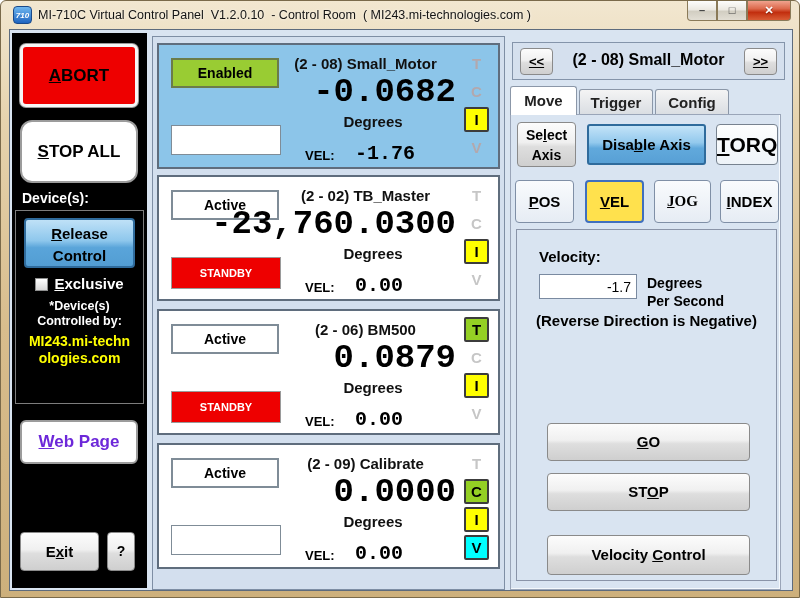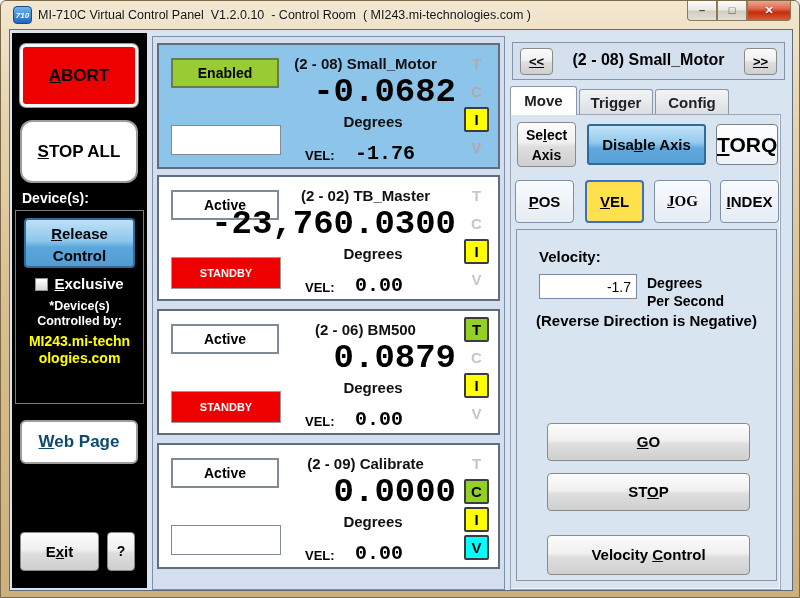--- a/index.html
+++ b/index.html
@@ -46,21 +46,21 @@
   .exclusive-row { position:absolute; left:0; top:64px; width:100%; text-align:center; }
   .checkbox { display:inline-block; width:13px; height:13px; vertical-align:-2px;
     background:linear-gradient(#fff,#d8d8d8); border:1px solid #8e8f8f; margin-right:6px; }
   .exclusive-label { color:#fff; font-weight:bold; font-size:15px; }
   .controlled-by { position:absolute; left:0; top:88px; width:100%; text-align:center;
     color:#fff; font-weight:bold; font-size:12.5px; line-height:15px; }
   .host-lines { position:absolute; left:0; top:122px; width:100%; text-align:center;
     font-weight:bold; font-size:14px; line-height:17px; }
   .webpage-btn { position:absolute; left:8px; top:387px; width:118px; height:44px;
     background:#fff; border:2px solid #9c9c9c; border-radius:6px;
-    color:#0c4a6e; font-weight:bold; font-size:17px; text-align:center; line-height:40px; }
+    color:#6d28d9; font-weight:bold; font-size:17px; text-align:center; line-height:40px; }
   .exit-btn { position:absolute; left:8px; top:499px; width:79px; height:39px; }
   .help-btn { position:absolute; left:95px; top:499px; width:28px; height:39px; }
   .gray-btn { background:linear-gradient(#fcfcfc,#f0f0f0 45%,#dedede 55%,#cfcfcf);
     border:1px solid #8a8a8a; border-radius:4px; color:#000; font-weight:bold;
     font-size:15px; text-align:center; }
   .exit-btn { line-height:37px; } .help-btn { line-height:37px; font-size:14px; }
 
   
   .axes-col { position:absolute; left:142px; top:6px; width:353px; height:554px;
     background:#d3dfee; border:1px solid #7e8ea4; }

